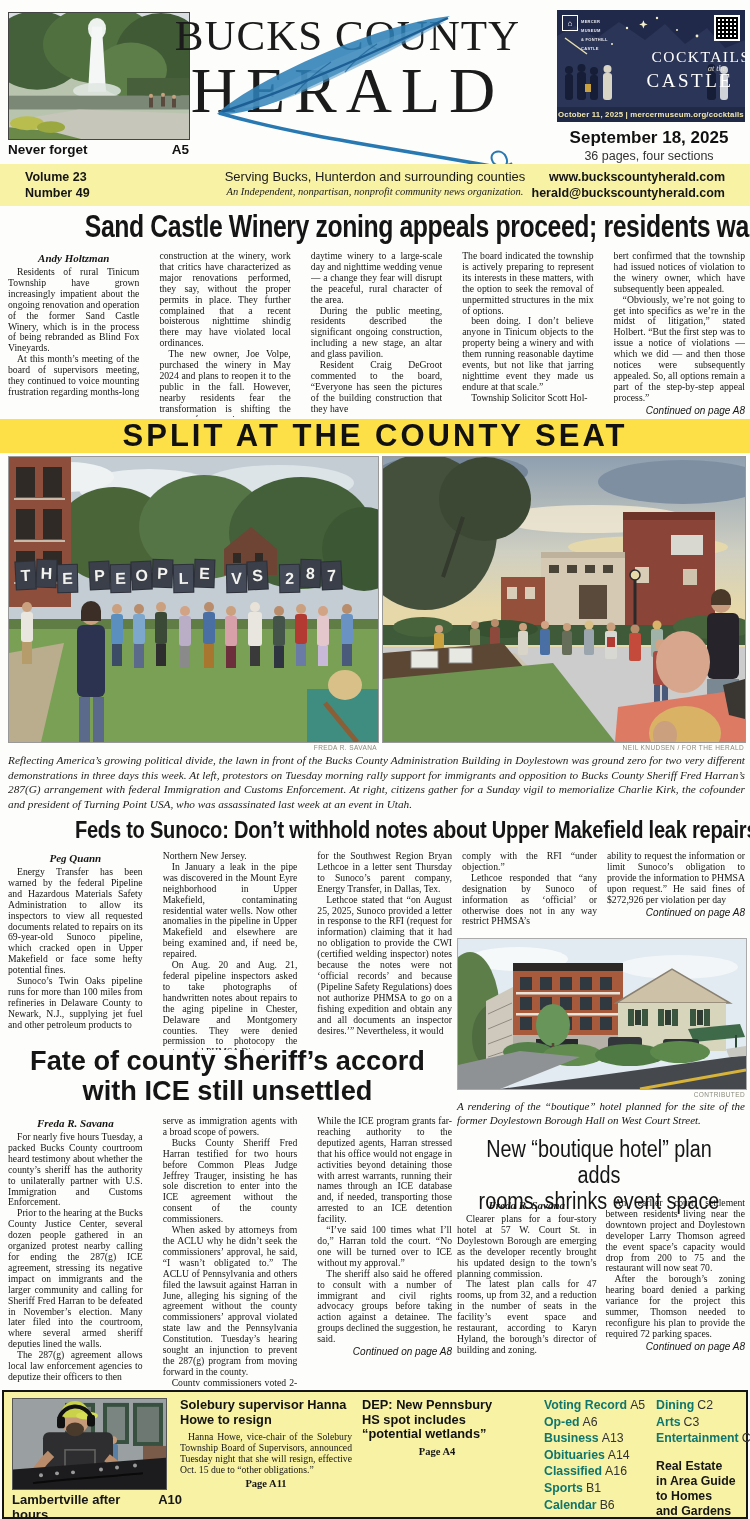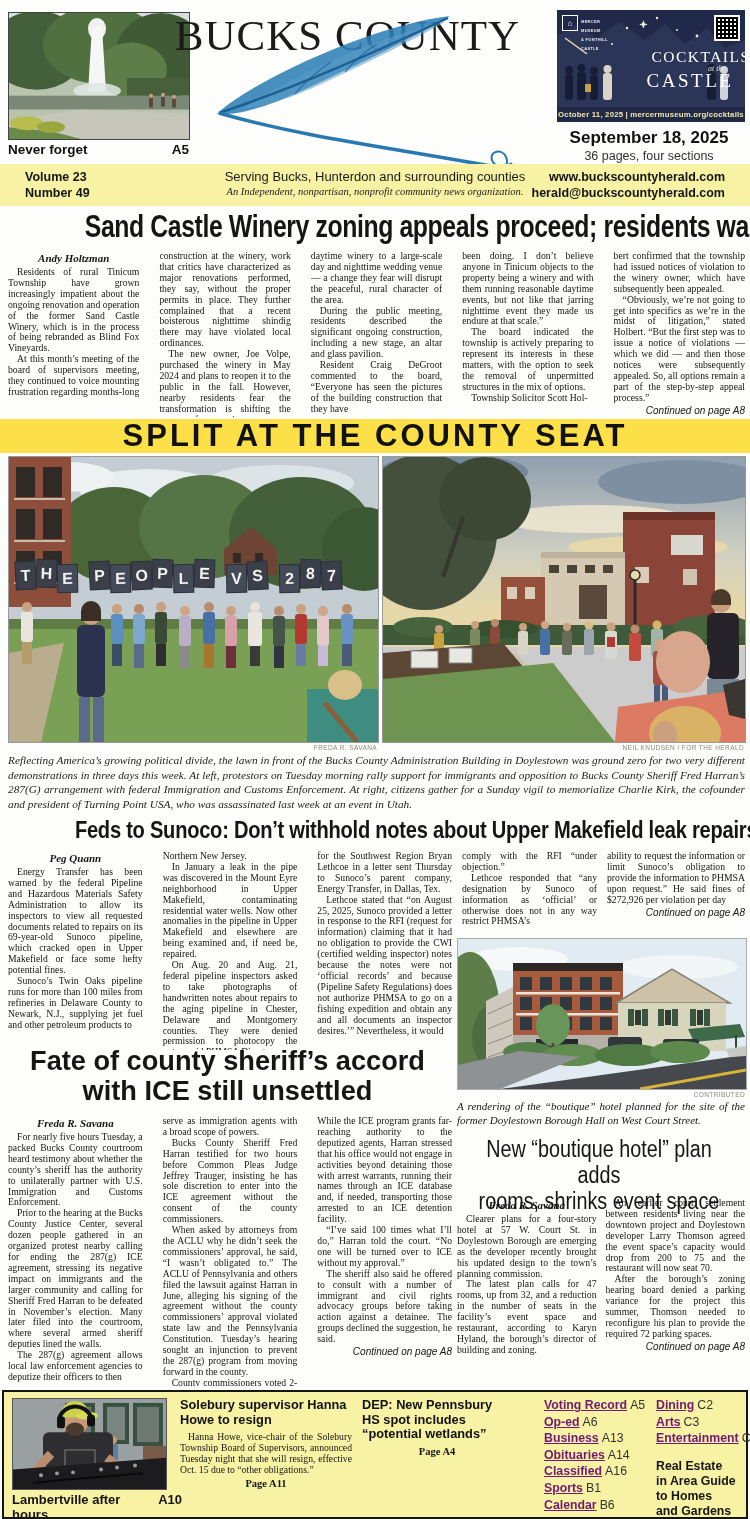--- a/index.html
+++ b/index.html
@@ -100,21 +100,21 @@
   .teaser{position:absolute;top:6px;}
   .t1{left:176px;width:172px;}
   .t2{left:358px;width:150px;}
   .teaser h4{margin:0 0 4px;font:bold 12.8px/14.5px "Liberation Sans",sans-serif;color:#111;}
   .teaser .tbody{font:9.7px/11px "Liberation Serif",serif;text-align:justify;text-indent:8px;}
   .teaser .pg{font:bold 10.5px "Liberation Serif",serif;text-align:center;margin-top:3px;}
   .idx{position:absolute;top:5px;font-family:"Liberation Sans",sans-serif;}
   .i1{left:540px;width:106px;}
   .i2{left:652px;width:86px;}
   .idx-item{font-size:12.3px;line-height:16.6px;white-space:nowrap;}
-  .idx-label{font-weight:bold;color:#701a75;text-decoration:underline;}
+  .idx-label{font-weight:bold;color:#0f766e;}
   .idx-page{color:#333;margin-left:3px;}
   .re{margin-top:12px;font:bold 12.3px/15px "Liberation Sans",sans-serif;}
   .re p{margin:0;}
 </style>
 </head>
 <body>
 
 <div class="abs mast-photo">
   <svg viewBox="0 0 180 128" preserveAspectRatio="none">
     <rect width="180" height="128" fill="#b9c4ae"></rect>
@@ -144,20 +144,21 @@
     </g>
   </svg>
 </div>
 <div class="abs mast-photo-cap">
   <span>Never forget</span>
   <span>A5</span>
 </div>
 
 <div class="abs logo">
   <div class="l1">BUCKS COUNTY</div>
+  <div class="l2">HERALD</div>
   <svg class="feather" viewBox="0 0 405 170">
     <path d="M305,8 C252,14 172,44 112,78 C92,90 80,98 72,106 C92,108 124,98 154,84 C206,60 268,30 305,8 Z" fill="#2e7fb6" opacity=".88"></path>
     <path d="M300,14 C250,24 184,52 132,80 C118,88 106,95 98,100 C118,99 146,90 172,78 C218,57 268,32 300,14 Z" fill="#5b9cc8" opacity=".55"></path>
     <path d="M303,10 C230,44 150,80 74,105" stroke="#1d5f94" stroke-width="2.4" fill="none"></path>
     <path d="M150,86 C160,74 174,62 186,54" stroke="#1d5f94" stroke-width="1.2" fill="none" opacity=".7"></path>
     <path d="M200,64 C210,52 222,42 232,36" stroke="#1d5f94" stroke-width="1.2" fill="none" opacity=".7"></path>
     <path d="M74,105 C160,130 262,142 356,160" stroke="#2878b2" stroke-width="3.5" fill="none"></path>
     <path d="M340,157 c12,7 26,3 21,-8 c-4,-9 -17,-6 -14,3 c2,7 12,8 20,3" stroke="#2878b2" stroke-width="2" fill="none"></path>
   </svg>
 </div>
@@ -254,22 +255,22 @@
     </div>
   <div class="col cont">
       <div class="cont">
         <p>daytime winery to a large-scale day and nighttime wedding venue — a change they fear will disrupt the peaceful, rural character of the area.</p>
         <p>During the public meeting, residents described the significant ongoing construction, including a new stage, an altar and glass pavilion.</p>
         <p>Resident Craig DeGroot commented to the board, “Everyone has seen the pictures of the building construction that they have</p>
       </div>
     </div>
   <div class="col cont">
       <div class="cont">
+        <p>The board indicated the township is actively preparing to represent its interests in these matters, with the option to seek the removal of unpermitted structures in the mix of options.</p>
         <p>been doing. I don’t believe anyone in Tinicum objects to the property being a winery and with them running reasonable daytime events, but not like that jarring nighttime event they made us endure at that scale.”</p>
-        <p>The board indicated the township is actively preparing to represent its interests in these matters, with the option to seek the removal of unpermitted structures in the mix of options.</p>
         <p>Township Solicitor Scott Hol-</p>
       </div>
     </div>
   <div class="col cont">
     <div class="cont">
         <p>bert confirmed that the township had issued notices of violation to the winery owner, which have subsequently been appealed.</p>
         <p>“Obviously, we’re not going to get into specifics as we’re in the midst of litigation,” stated Holbert. “But the first step was to issue a notice of violations — which we did — and then those notices were subsequently appealed. So, all options remain a part of the step-by-step appeal process.”</p>
       </div>
     <div class="continued">Continued on page A8</div>
   </div>

